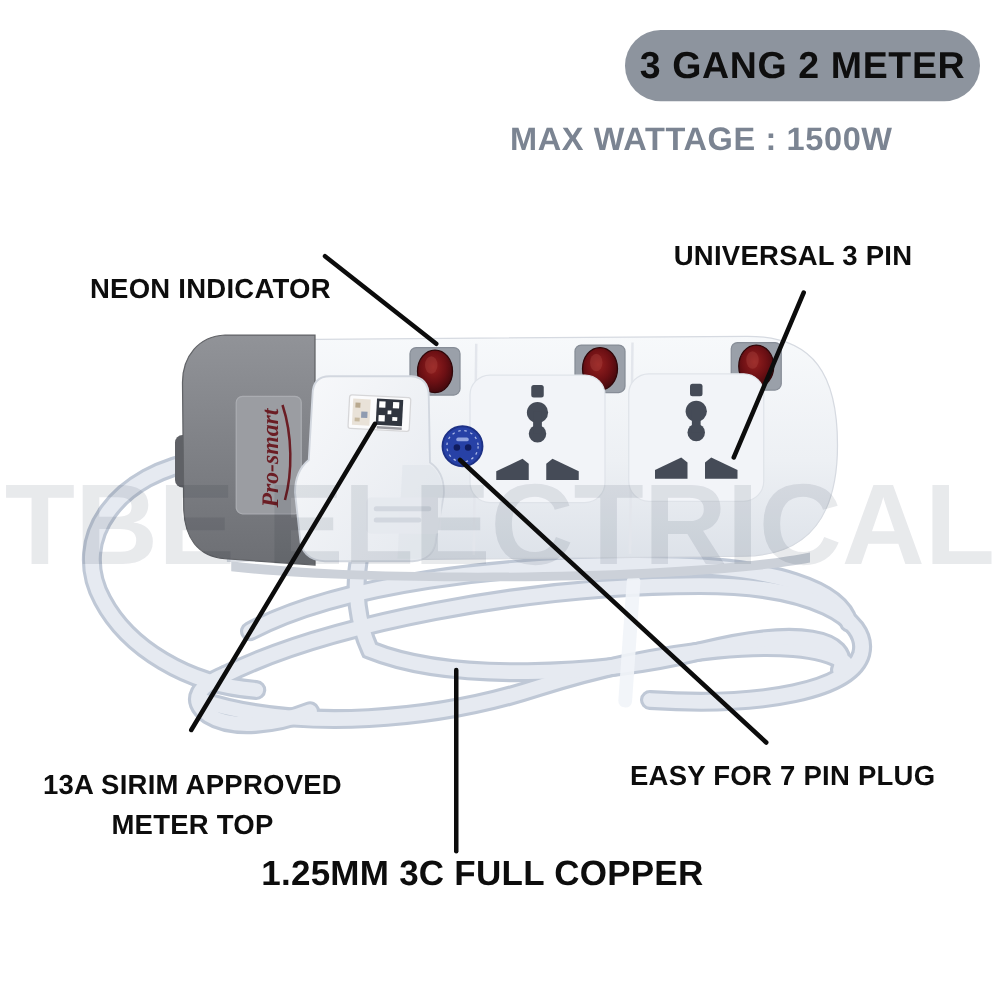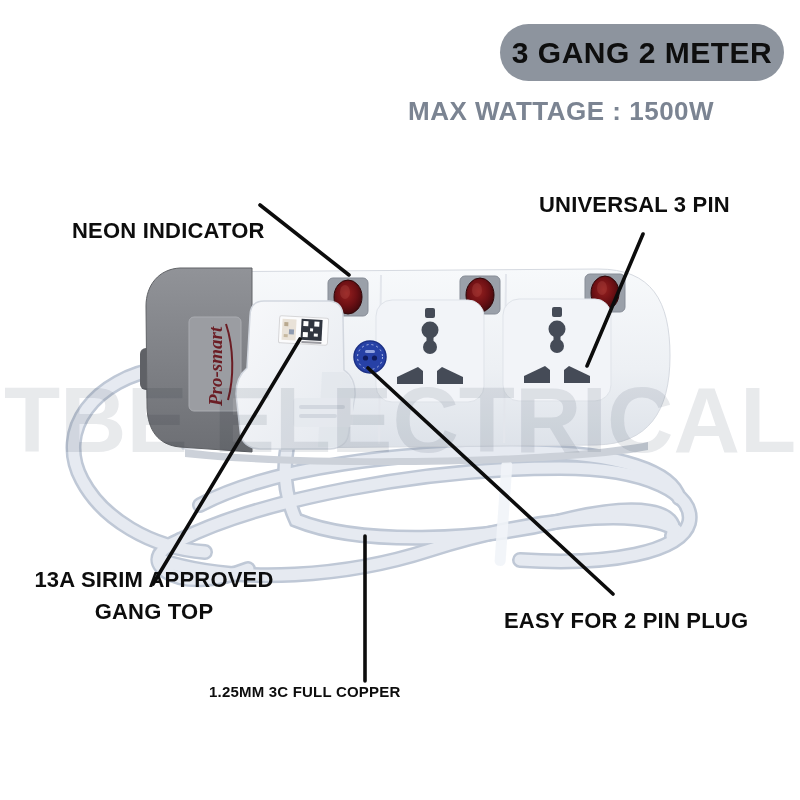--- a/index.html
+++ b/index.html
@@ -210,22 +210,22 @@
       <path d="M 365 536 L 365 681"></path>
     </g>
   </svg>
 
   <div class="watermark">TBE ELECTRICAL</div>
 
   <div class="callout" style="left:72px; top:177px;margin-top:41px;">NEON INDICATOR</div>
 
   <div class="callout" style="left:539px; top:192px;">UNIVERSAL 3 PIN</div>
 
-  <div class="callout center2" style="left:16px; top:564px; width:276px;">
+  <div class="callout center2" style="left:16px; top:612px; width:276px;">
     <div>13A SIRIM APPROVED</div>
-    <div>GANG TOP</div>
+    <div>METER TOP</div>
   </div>
 
-  <div class="callout" style="left:504px; top:608px;">EASY FOR 2 PIN PLUG</div>
-
-  <div class="callout" style="left:209px; top:683px; font-size:15px;">1.25MM 3C FULL COPPER</div>
+  <div class="callout" style="left:504px; top:608px;">EASY FOR 7 PIN PLUG</div>
+
+  <div class="callout" style="left:209px; top:683px; font-size:28px;">1.25MM 3C FULL COPPER</div>
 
 </div>
 
 </body></html>

